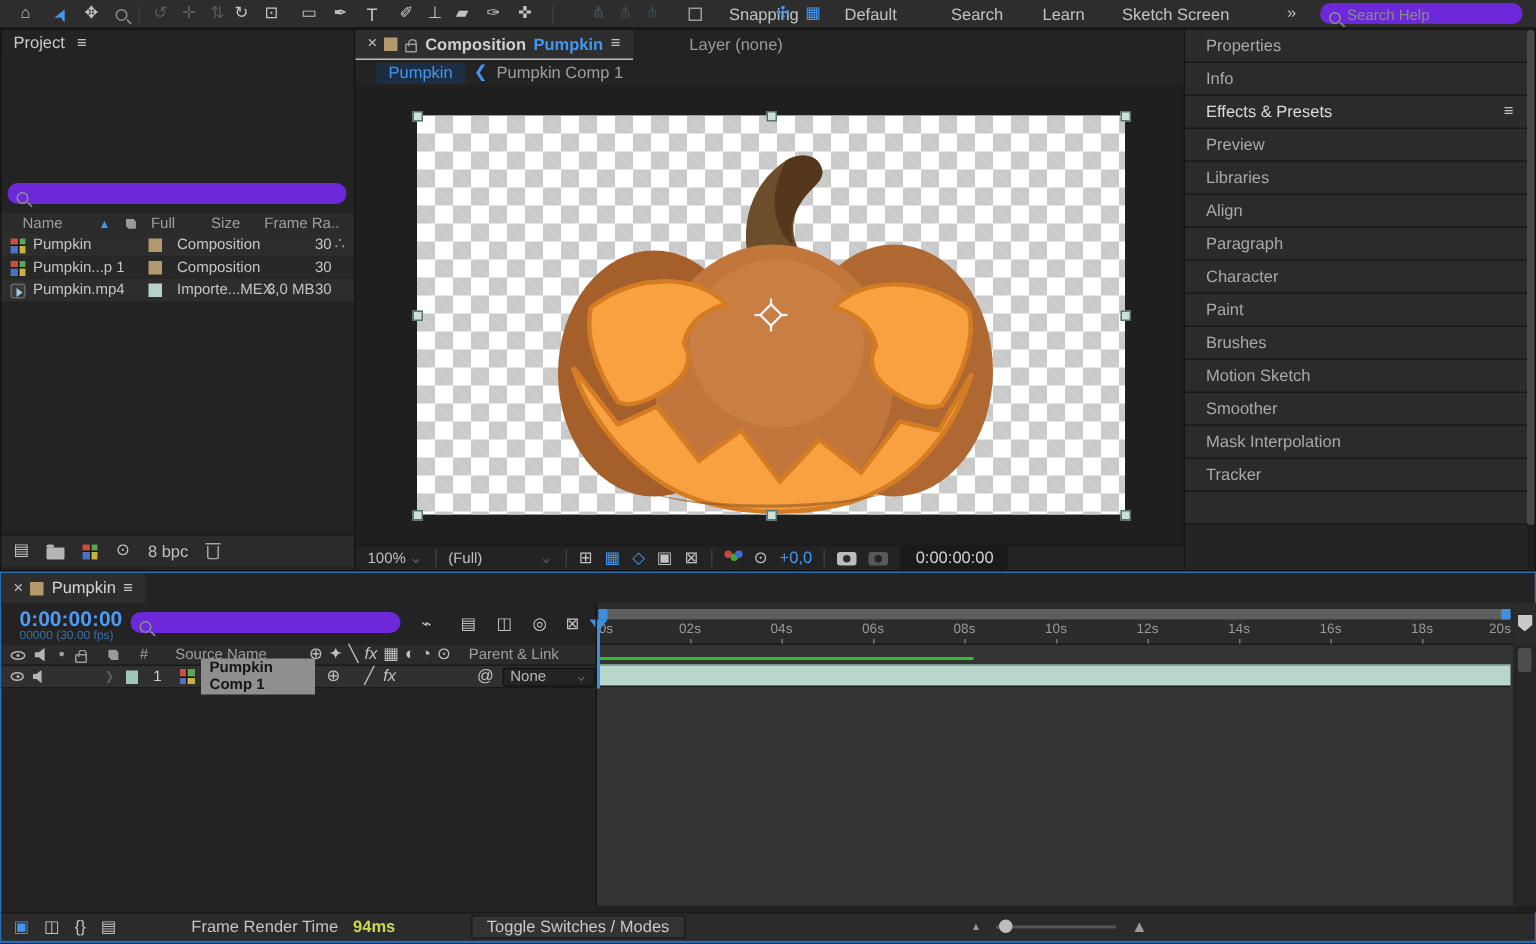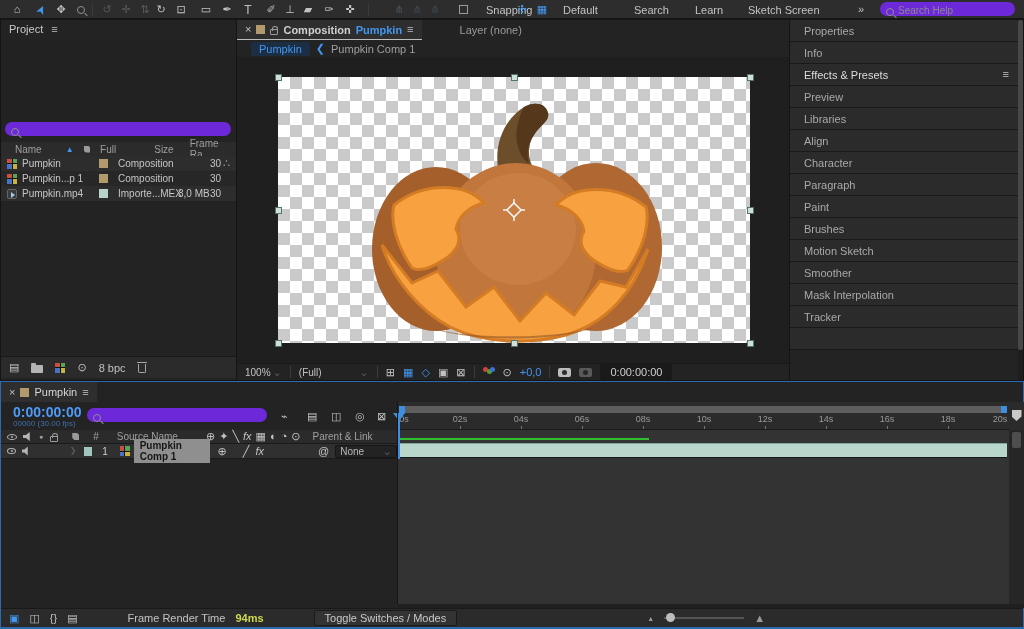--- a/index.html
+++ b/index.html
@@ -161,21 +161,21 @@
   <div class="a" style="left:0;top:18px;width:235px;height:82px;background:#222"></div>
   <div class="a searchbox" style="left:4px;top:102px;width:226px">
     <span class="mag"></span>
     <input style="">
   </div>
   <div class="a colhead r" style="left:0;top:122px;width:235px;height:14px">
     <span style="margin-left:14px">Name</span>
     <span class="blue" style="margin-left:24px;font-size:8px">▲</span>
     <span class="tagdiamond" style="margin-left:10px"></span>
     <span style="margin-left:10px">Full</span>
-    <span style="margin-left:38px">Size</span>
+    <span style="margin-left:24px">Size</span>
     <span style="margin-left:16px">Frame Ra..</span>
   </div>
   <div class="a" style="left:0;top:136px;width:235px">
     <div class="prow" style="background:#2d2d2d">
       <span class="compicon" style="margin-left:6px">
           <i style="background:#c94f3f"></i>
           <i style="background:#58a553"></i>
           <i style="background:#4a72c4"></i>
           <i style="background:#c9b23f"></i>
         </span>
@@ -318,24 +318,24 @@
   <div class="stackrow">
       <span>Preview</span>
     </div>
   <div class="stackrow">
       <span>Libraries</span>
     </div>
   <div class="stackrow">
       <span>Align</span>
     </div>
   <div class="stackrow">
+      <span>Paragraph</span>
+    </div>
+  <div class="stackrow">
       <span>Character</span>
-    </div>
-  <div class="stackrow">
-      <span>Paragraph</span>
     </div>
   <div class="stackrow">
       <span>Paint</span>
     </div>
   <div class="stackrow">
       <span>Brushes</span>
     </div>
   <div class="stackrow">
       <span>Motion Sketch</span>
     </div>

